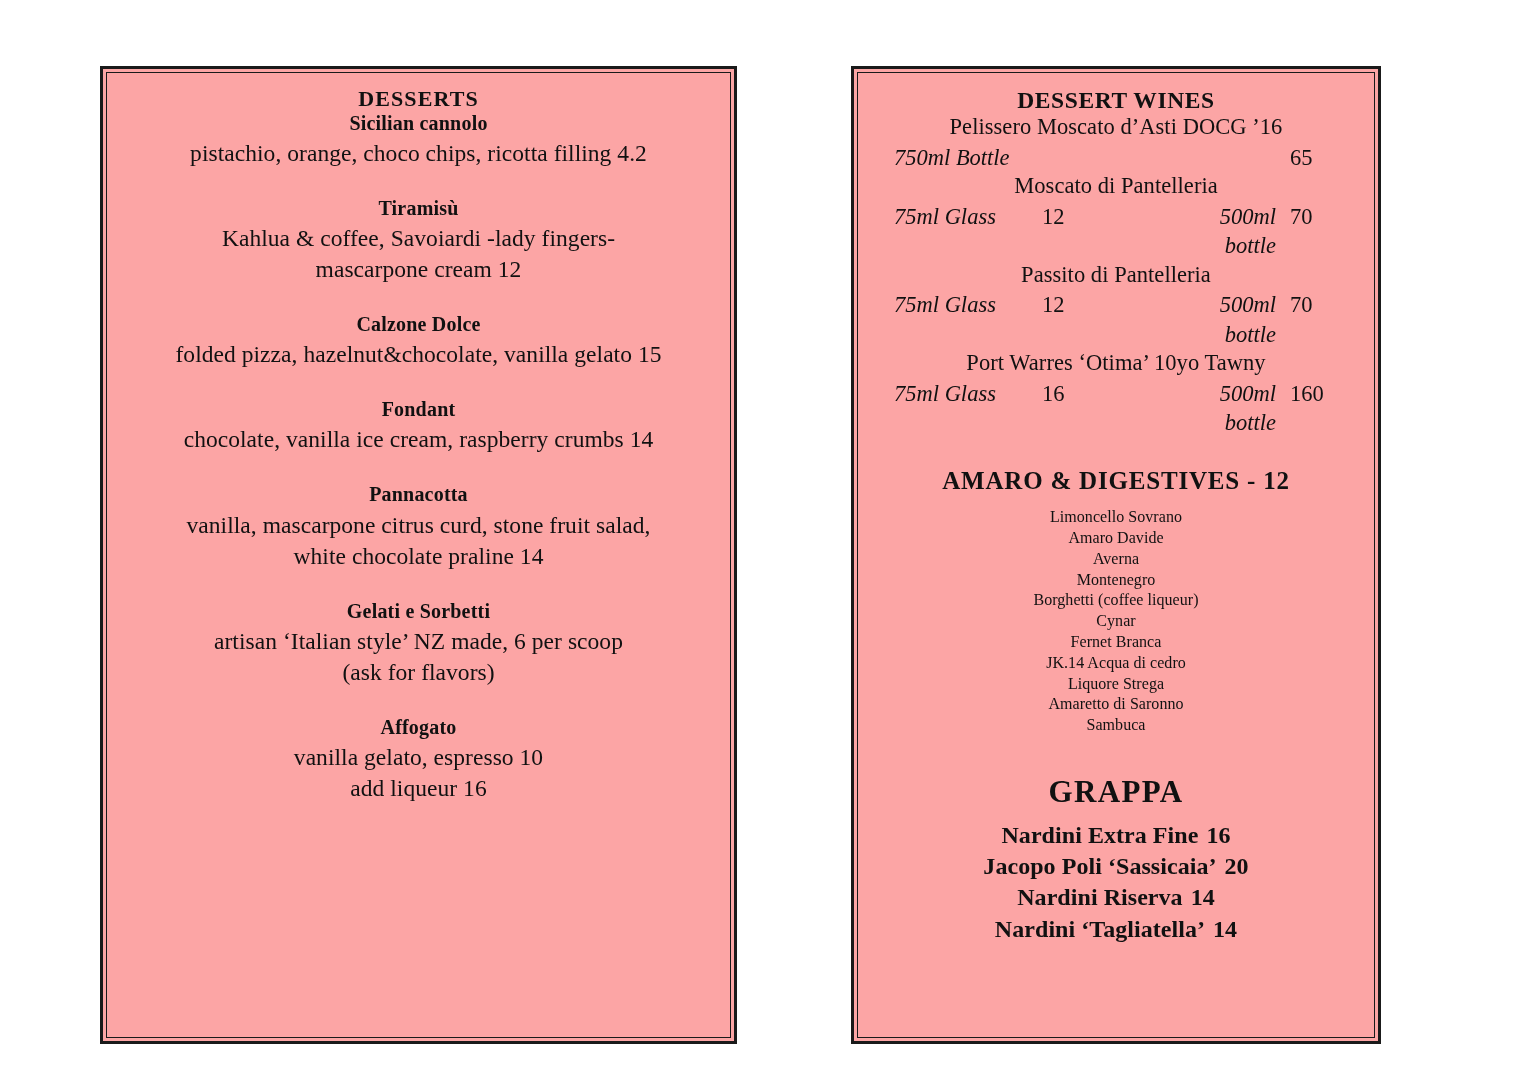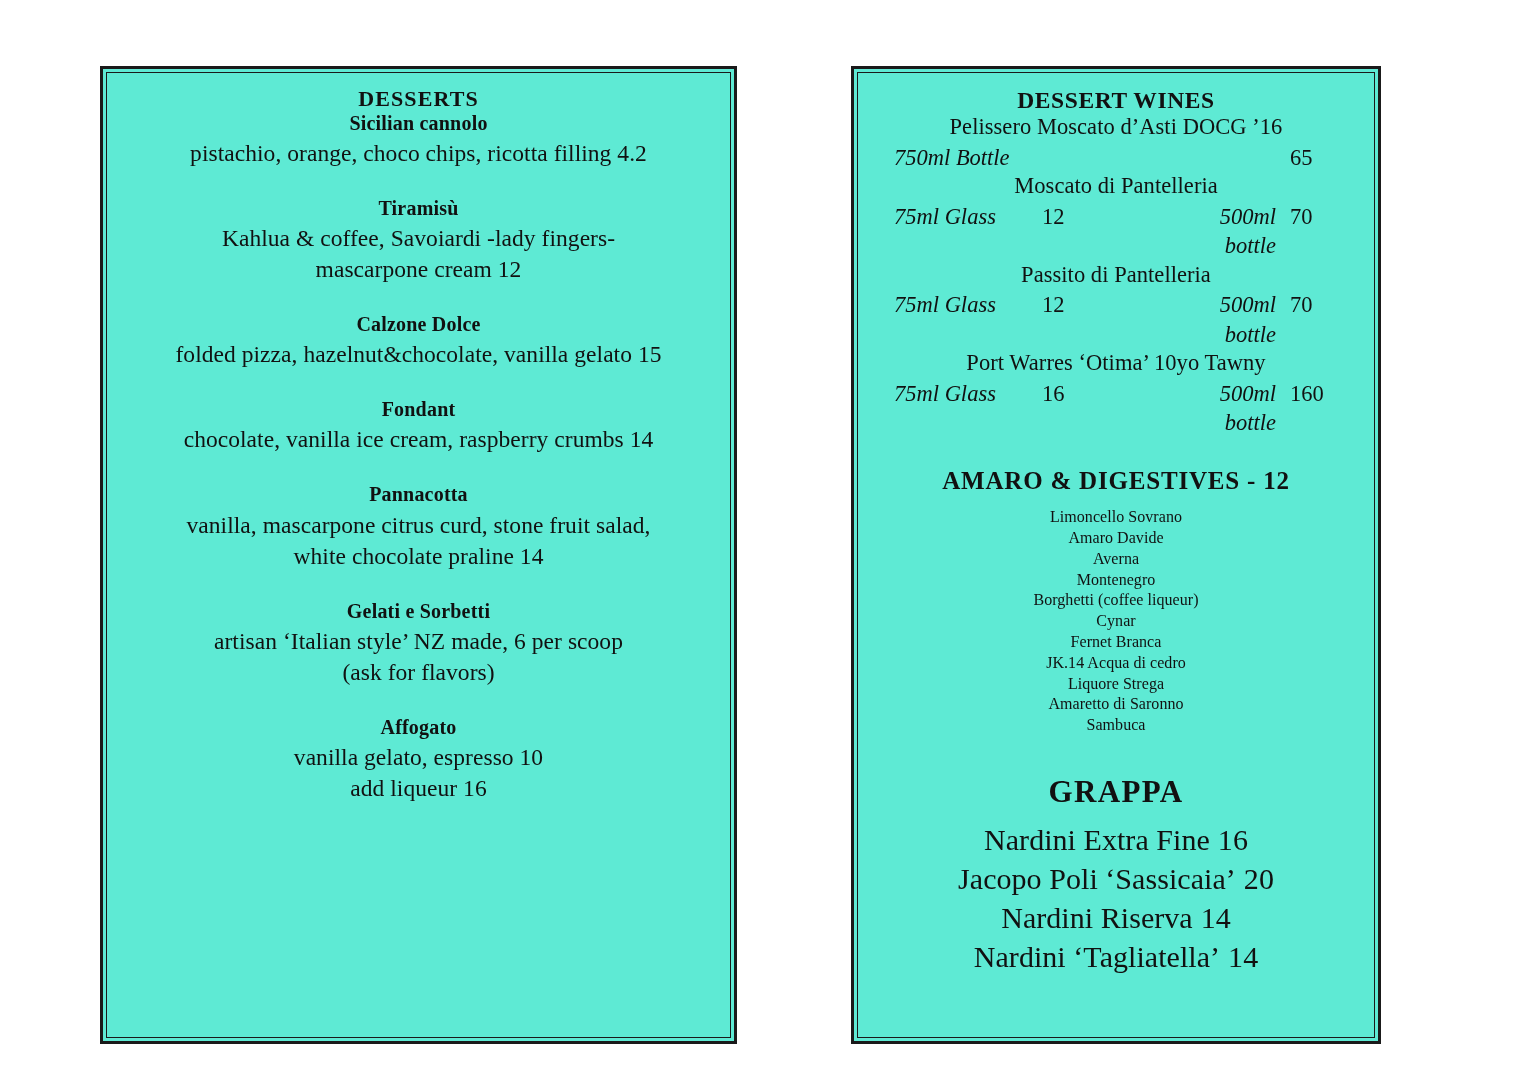--- a/index.html
+++ b/index.html
@@ -19,21 +19,21 @@
     position: relative;
     width: 1536px;
     height: 1087px;
     background: #ffffff;
   }
 
   
   .panel {
     position: absolute;
     box-sizing: border-box;
-    background: #5eead4;
+    background: #fca5a5;
     border: 3px solid #1a1a1a;
     padding: 3px;
   }
   .panel-inner {
     box-sizing: border-box;
     width: 100%;
     height: 100%;
     border: 1px solid #1a1a1a;
     padding: 14px 22px 10px 22px;
     overflow: hidden;
@@ -141,23 +141,24 @@
   .grappa-head {
     text-align: center;
     font-weight: bold;
     font-size: 31px;
     letter-spacing: 1.4px;
     margin: 38px 0 10px 0;
   }
   .grappa-list { margin: 0; padding: 0; list-style: none; }
   .grappa-list li {
     text-align: center;
-    font-size: 30px;
+    font-size: 24px;
     line-height: 1.30;
     letter-spacing: 0.05px;
+    font-weight: bold;
   }
   .grappa-list .g-price { margin-left: 8px; }
 
   .dessert-head-block { margin-bottom: 0; }
 </style>
 </head>
 <body>
 
 <div class="page">
 

